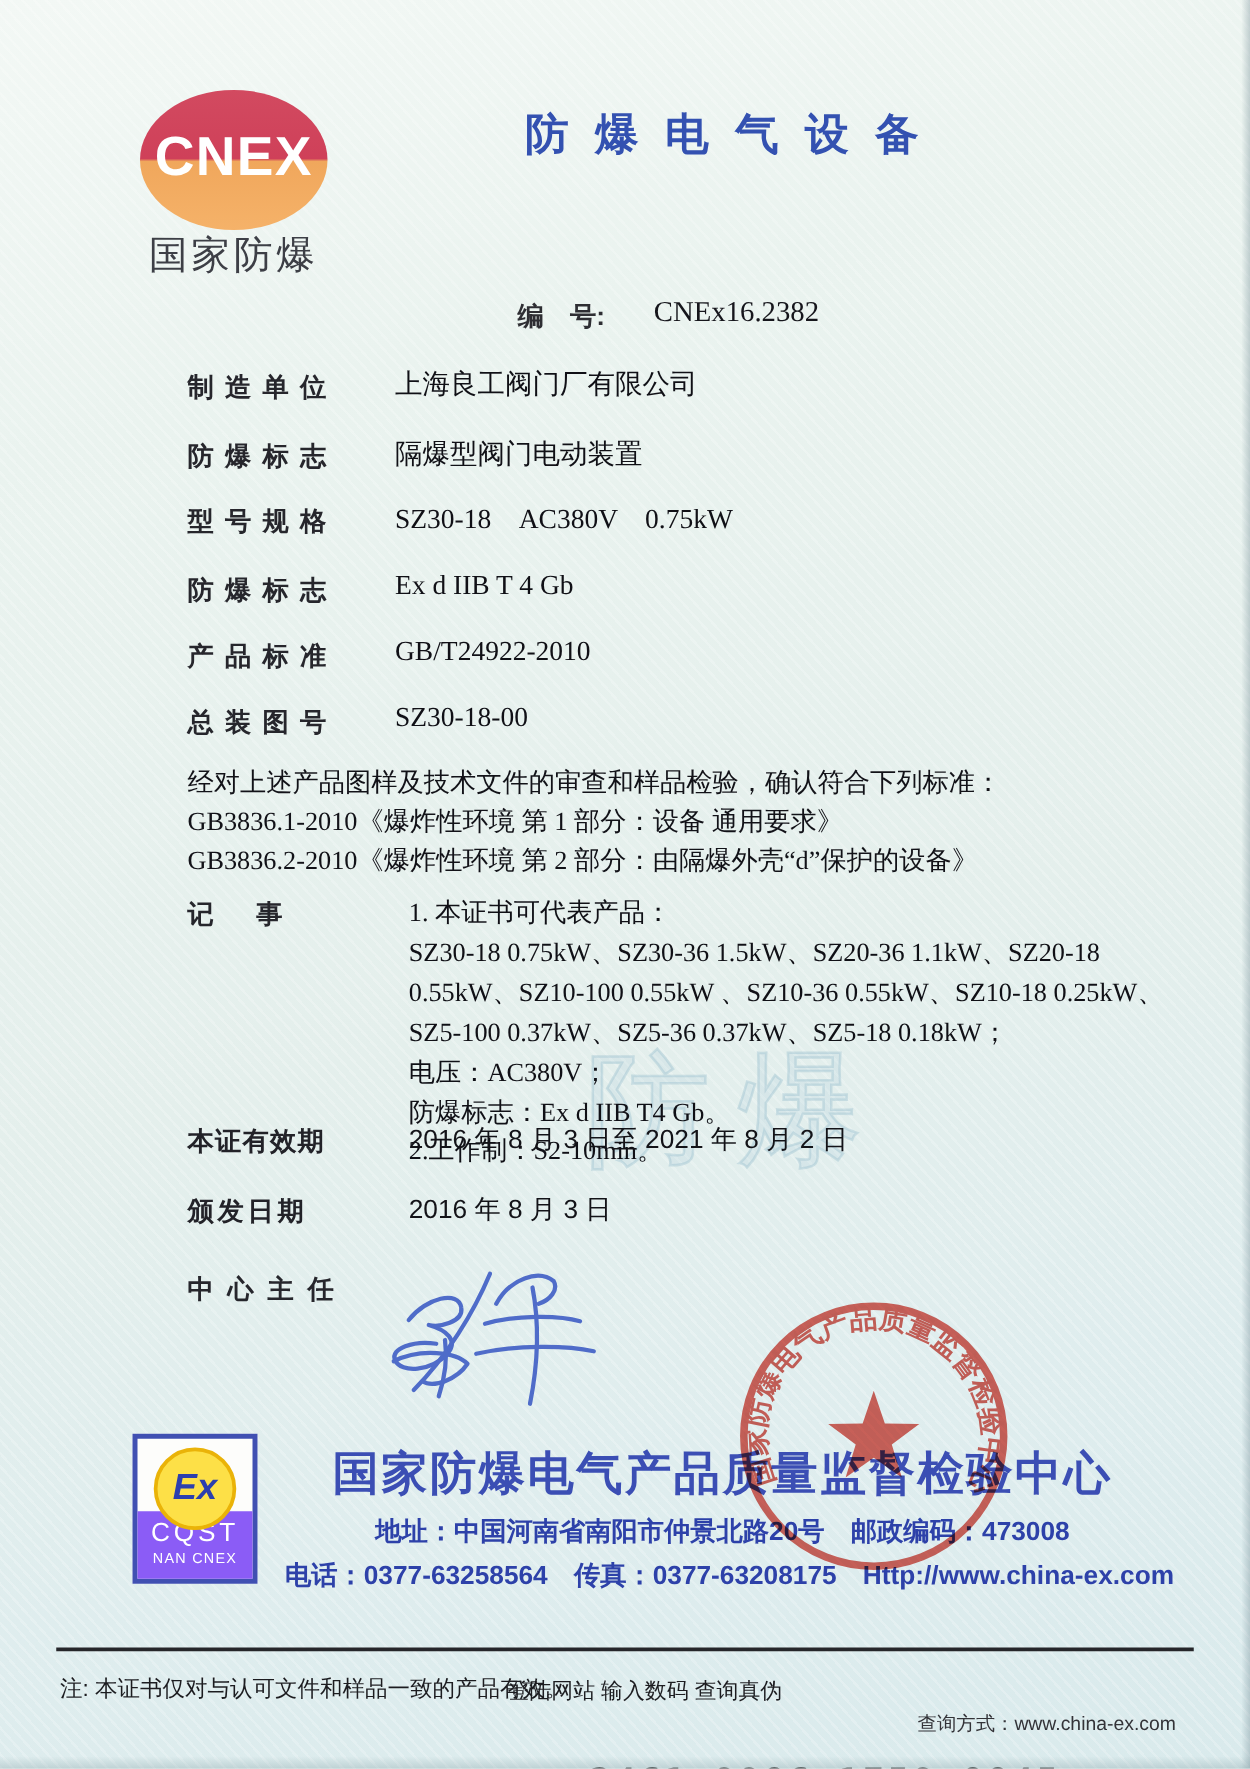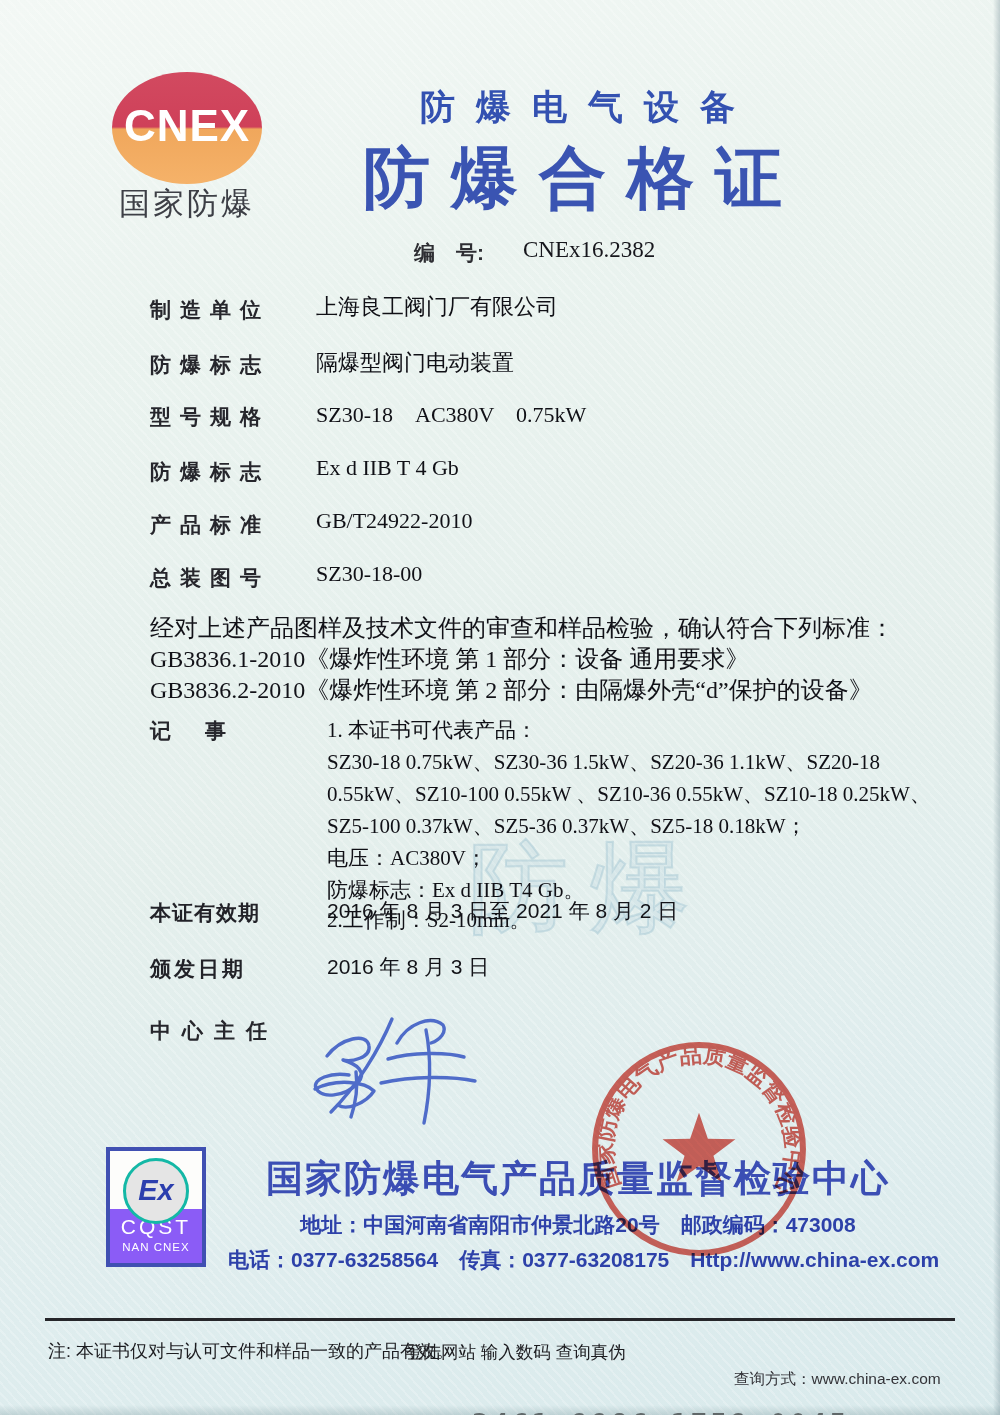--- a/index.html
+++ b/index.html
@@ -23,41 +23,41 @@
   .cnex-caption{left:94px;top:183px;width:186px;text-align:center;font-size:31px;color:#3d3f46;letter-spacing:3px;}
   .subtitle{left:420px;top:84px;font-size:35px;font-weight:bold;color:#3351b1;letter-spacing:21px;white-space:nowrap;}
   .title{left:363px;top:133px;font-size:67px;font-weight:bold;color:#3a54b2;letter-spacing:21px;white-space:nowrap;}
   .certno-label{left:414px;top:239px;font-size:21px;color:#2e2e33;font-weight:bold;white-space:pre;}
   .certno-value{left:523px;top:237px;font-size:23px;color:#16161c;font-family:"Liberation Serif",serif;}
   
   .flabel{left:150px;font-size:21px;color:#26262c;font-weight:bold;letter-spacing:9px;white-space:nowrap;}
   .fvalue{left:316px;font-size:22px;color:#101016;font-family:"Liberation Serif",serif;white-space:nowrap;}
   .fvalue2{left:316px;font-size:20px;color:#15151b;font-family:"Liberation Serif",serif;white-space:nowrap;}
   
-  .stline{left:150px;font-size:24px;color:#121218;font-family:"Liberation Serif",serif;white-space:nowrap;}
+  .stline{left:150px;font-size:21px;color:#121218;font-family:"Liberation Serif",serif;white-space:nowrap;}
   
   .note-label{left:150px;top:717px;font-size:21px;color:#26262c;font-weight:bold;letter-spacing:34px;white-space:nowrap;}
   .ntline{left:327px;font-size:21px;color:#101016;font-family:"Liberation Serif",serif;white-space:nowrap;}
   .vlabel{left:150px;font-size:21px;color:#222228;font-weight:bold;letter-spacing:1px;white-space:nowrap;}
   .vvalue{left:327px;font-size:21px;color:#131318;font-weight:normal;font-family:"Liberation Sans",sans-serif;white-space:nowrap;}
   .director-label{left:150px;top:1017px;font-size:21px;color:#26262c;font-weight:bold;letter-spacing:11px;white-space:nowrap;}
   
   .watermark{left:468px;top:822px;font-size:100px;letter-spacing:22px;font-family:Liberation Serif, serif;
     color:rgba(155,195,212,0.16);-webkit-text-stroke:2px rgba(150,190,205,.38);z-index:0;white-space:nowrap;}
   
   .stamp{left:588px;top:1038px;width:222px;height:222px;opacity:.88;mix-blend-mode:multiply;z-index:3;}
   
   .signature{left:295px;top:1010px;width:190px;height:118px;z-index:2;}
   
   .ex-box{left:106px;top:1147px;width:100px;height:120px;border:4px solid #4050b2;background:#fdfdfb;box-sizing:border-box;}
   .ex-band{position:absolute;left:0;right:0;bottom:0;height:54px;background:#8b5cf6;text-align:center;}
   .ex-cqst{color:#fff;font-size:21px;letter-spacing:3px;margin-top:6px;}
   .ex-ny{color:#fff;font-size:11.5px;letter-spacing:1px;margin-top:2px;}
   .ex-circle{position:absolute;left:50%;top:7px;transform:translateX(-50%);width:60px;height:60px;border-radius:50%;
-    border:3px solid #14b8a6;background:#e5e5e5;display:flex;align-items:center;justify-content:center;z-index:2;}
+    border:3px solid #eab308;background:#fde047;display:flex;align-items:center;justify-content:center;z-index:2;}
   .ex-text{color:#2c3fae;font-size:29px;font-weight:bold;font-style:italic;margin-top:-2px;}
   .org-name{left:228px;top:1154px;width:700px;text-align:center;font-size:37px;font-weight:bold;color:#3b4eb4;
     font-family:"Liberation Serif",serif;letter-spacing:2px;white-space:nowrap;z-index:2;}
   .org-address{left:228px;top:1211px;width:700px;text-align:center;font-size:21px;font-weight:bold;color:#2d41a9;white-space:nowrap;z-index:2;}
   .org-contact{left:228px;top:1246px;width:700px;text-align:center;font-size:21px;font-weight:bold;color:#2d41a9;white-space:nowrap;z-index:2;}
   
   .rule{left:45px;top:1318px;width:910px;height:3px;background:#26262a;}
   .foot-note{left:48px;top:1339px;font-size:18px;color:#1c1c20;font-weight:500;white-space:nowrap;}
   .foot-note2{left:406px;top:1340px;font-size:17.5px;color:#1c1c20;font-weight:500;white-space:nowrap;}
   .foot-code{left:472px;top:1360px;font-size:28px;color:#565656;font-weight:bold;font-family:"DejaVu Sans Mono",monospace;letter-spacing:3px;white-space:nowrap;margin-top:48px;}
@@ -68,21 +68,20 @@
 
 <div id="page">
 
   <div class="abs watermark">防爆</div>
 
   <div class="abs cnex-ellipse">
     <span class="cnex-text">CNEX</span>
   </div>
   <div class="abs cnex-caption">国家防爆</div>
   <div class="abs subtitle">防爆电气设备</div>
-  <div class="abs title">防爆合格证</div>
   <div class="abs certno-label">编　号:</div>
   <div class="abs certno-value">CNEx16.2382</div>
 
   <div class="abs flabel" style="top:296px">制造单位</div>
   <div class="abs fvalue" style="top:292px">上海良工阀门厂有限公司</div>
 
   <div class="abs flabel" style="top:351px">防爆标志</div>
   <div class="abs fvalue" style="top:348px">隔爆型阀门电动装置</div>
 
   <div class="abs flabel" style="top:403px">型号规格</div>

